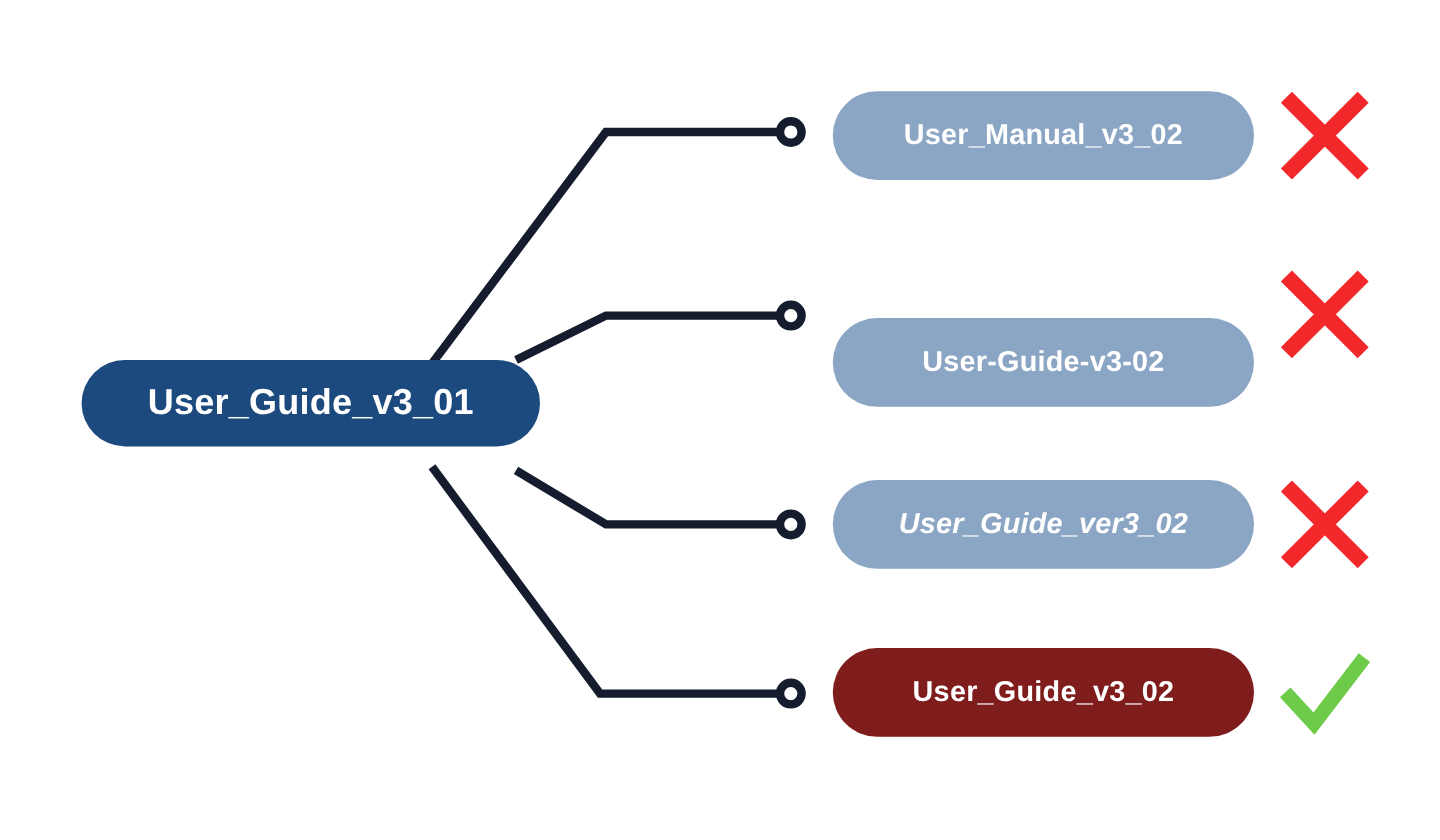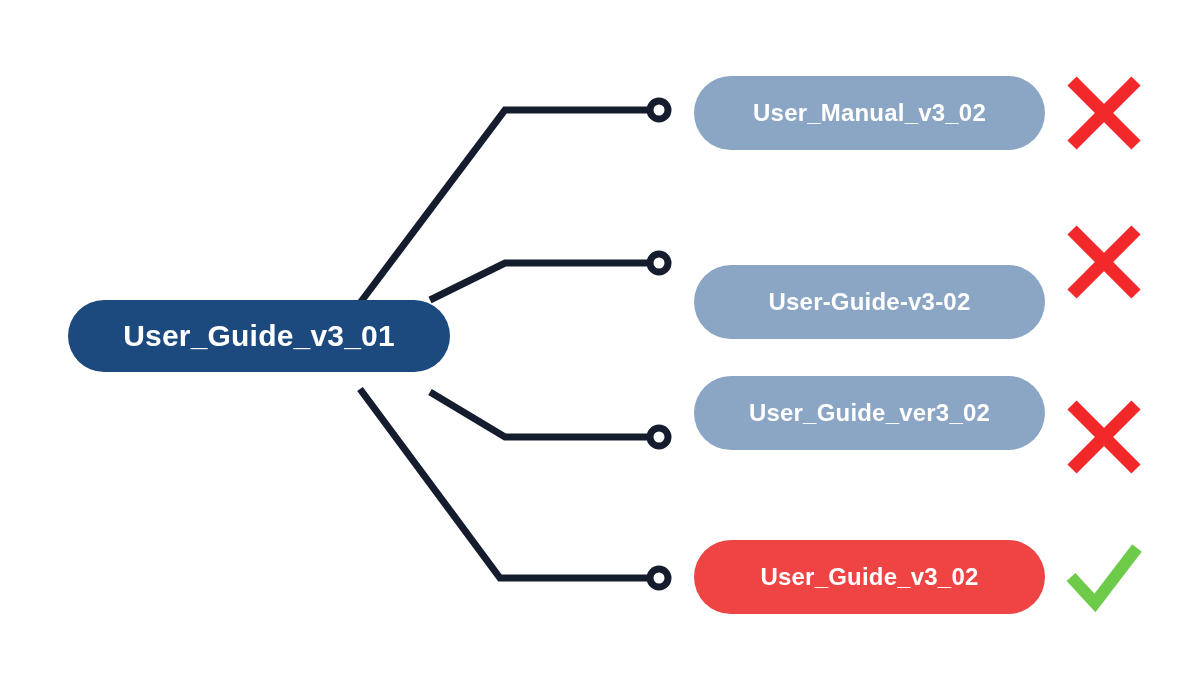--- a/index.html
+++ b/index.html
@@ -50,25 +50,25 @@
   .node-child {
     left: 694px;
     width: 351px;
     height: 74px;
     font-size: 24px;
   }
   .node-child.variant-muted {
     background: #8ba5c4;
   }
   .node-child.variant-selected {
-    background: #ef4444;
+    background: #7f1d1d;
   }
   .node-child.row-0 { top: 76px; text-align: center; }
   .node-child.row-1 { top: 225px; margin-top: 40px; }
-  .node-child.row-2 { top: 376px; }
+  .node-child.row-2 { top: 400px; font-style: italic; }
   .node-child.row-3 { top: 540px; }
 
   .verdict-mark {
     position: absolute;
     left: 1058px;
     width: 92px;
     height: 92px;
   }
   .verdict-mark.row-0 { top: 67px; }
   .verdict-mark.row-1 { top: 216px; }

